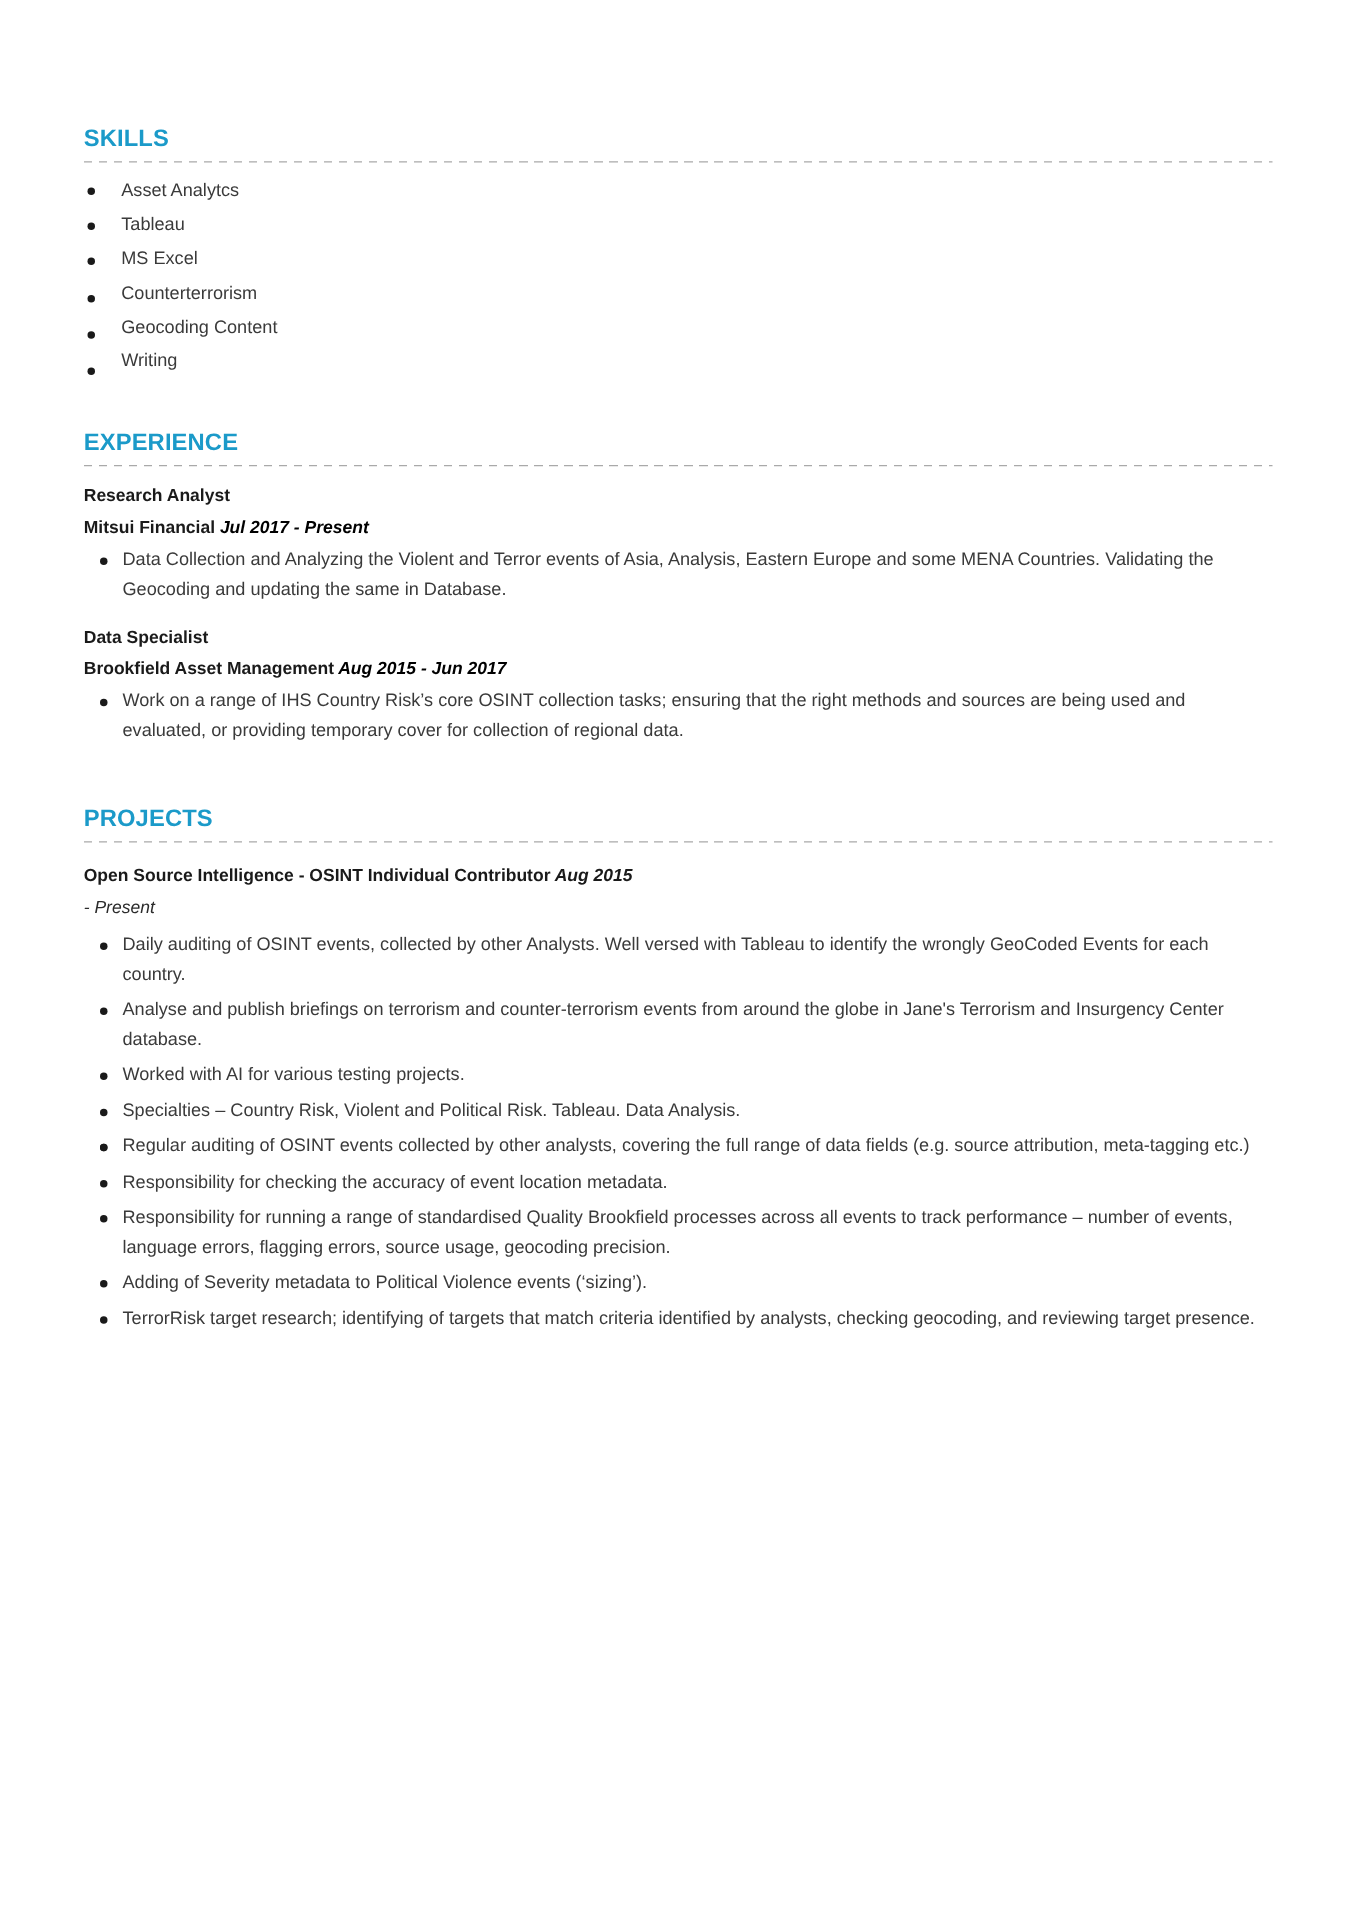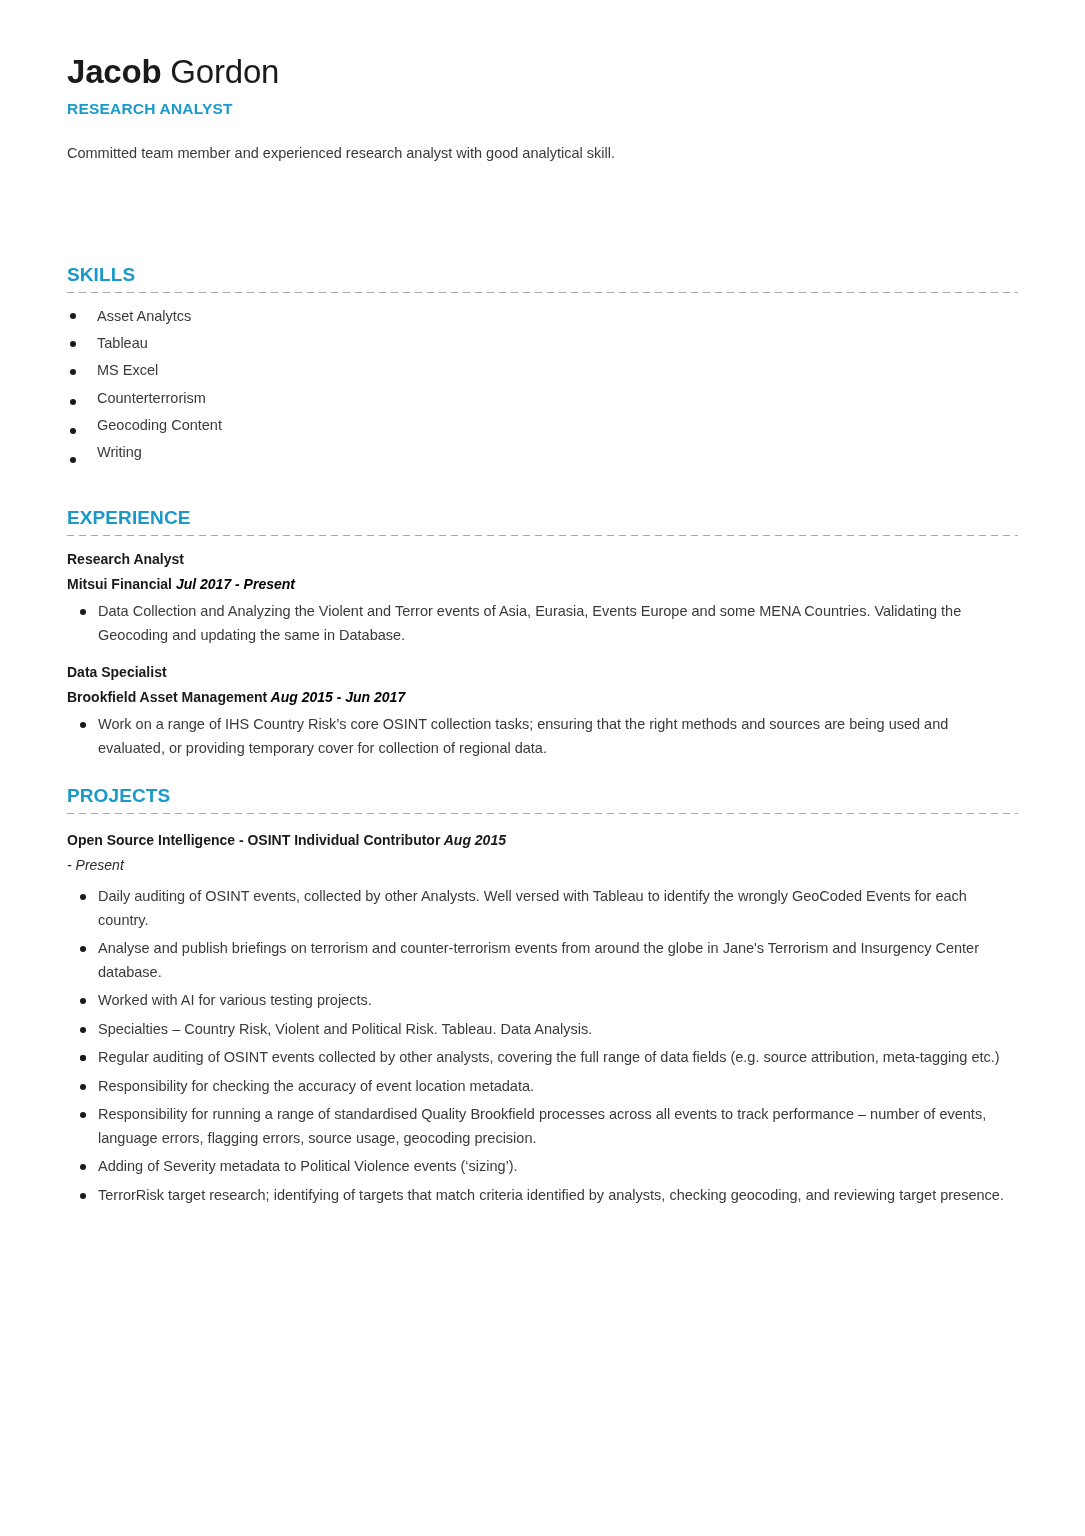--- a/index.html
+++ b/index.html
@@ -72,21 +72,21 @@
       #a9a9a9 0px,
       #a9a9a9 7px,
       rgba(255,255,255,0) 7px,
       rgba(255,255,255,0) 12px
     );
   }
 
   
   .section-skills { margin-top: 100px; }
   .section-experience { margin-top: 40px; }
-  .section-projects { margin-top: 24px; }
+  .section-projects { margin-top: 47px; }
 
   
   .skills-list {
     list-style: none;
     margin: 0;
     padding: 0;
     margin-top: 10px;
   }
   .skills-list li {
     position: relative;
@@ -190,25 +190,20 @@
   .project-bullets li {
     margin-top: 5px;
   }
   .project-bullets li .dot { top: 9px; }
 </style>
 </head>
 <body>
 
 <div class="page">
 
-  <div class="header">
-    <h1 class="name"><span class="first">Jacob</span><span class="last"> Gordon</span></h1>
-    <div class="role">RESEARCH ANALYST</div>
-    <div class="summary">Committed team member and experienced research analyst with good analytical skill.</div>
-  </div>
 
   <div class="section section-skills">
     <div class="section-title">SKILLS</div>
     <div class="divider"></div>
     <ul class="skills-list">
       <li><span class="dot"></span><span>Asset Analytcs</span></li>
       <li><span class="dot"></span><span>Tableau</span></li>
       <li><span class="dot"></span><span>MS Excel</span></li>
       <li><span class="dot"></span><span>Counterterrorism</span></li>
       <li><span class="dot"></span><span>Geocoding Content</span></li>
@@ -217,21 +212,21 @@
   </div>
 
   <div class="section section-experience">
     <div class="section-title">EXPERIENCE</div>
     <div class="divider"></div>
 
     <div class="job first">
       <div class="job-title">Research Analyst</div>
       <div class="job-meta"><span class="company">Mitsui Financial</span><span class="dates"> Jul 2017 - Present</span></div>
       <ul class="bullets">
-        <li><span class="dot"></span><span>Data Collection and Analyzing the Violent and Terror events of Asia, Eurasia, Events Europe and some MENA Countries. Validating the Geocoding and updating the same in Database.</span></li>
+        <li><span class="dot"></span><span>Data Collection and Analyzing the Violent and Terror events of Asia, Analysis, Eastern Europe and some MENA Countries. Validating the Geocoding and updating the same in Database.</span></li>
       </ul>
     </div>
 
     <div class="job">
       <div class="job-title">Data Specialist</div>
       <div class="job-meta"><span class="company">Brookfield Asset Management</span><span class="dates"> Aug 2015 - Jun 2017</span></div>
       <ul class="bullets">
         <li><span class="dot"></span><span>Work on a range of IHS Country Risk’s core OSINT collection tasks; ensuring that the right methods and sources are being used and evaluated, or providing temporary cover for collection of regional data.</span></li>
       </ul>
     </div>

